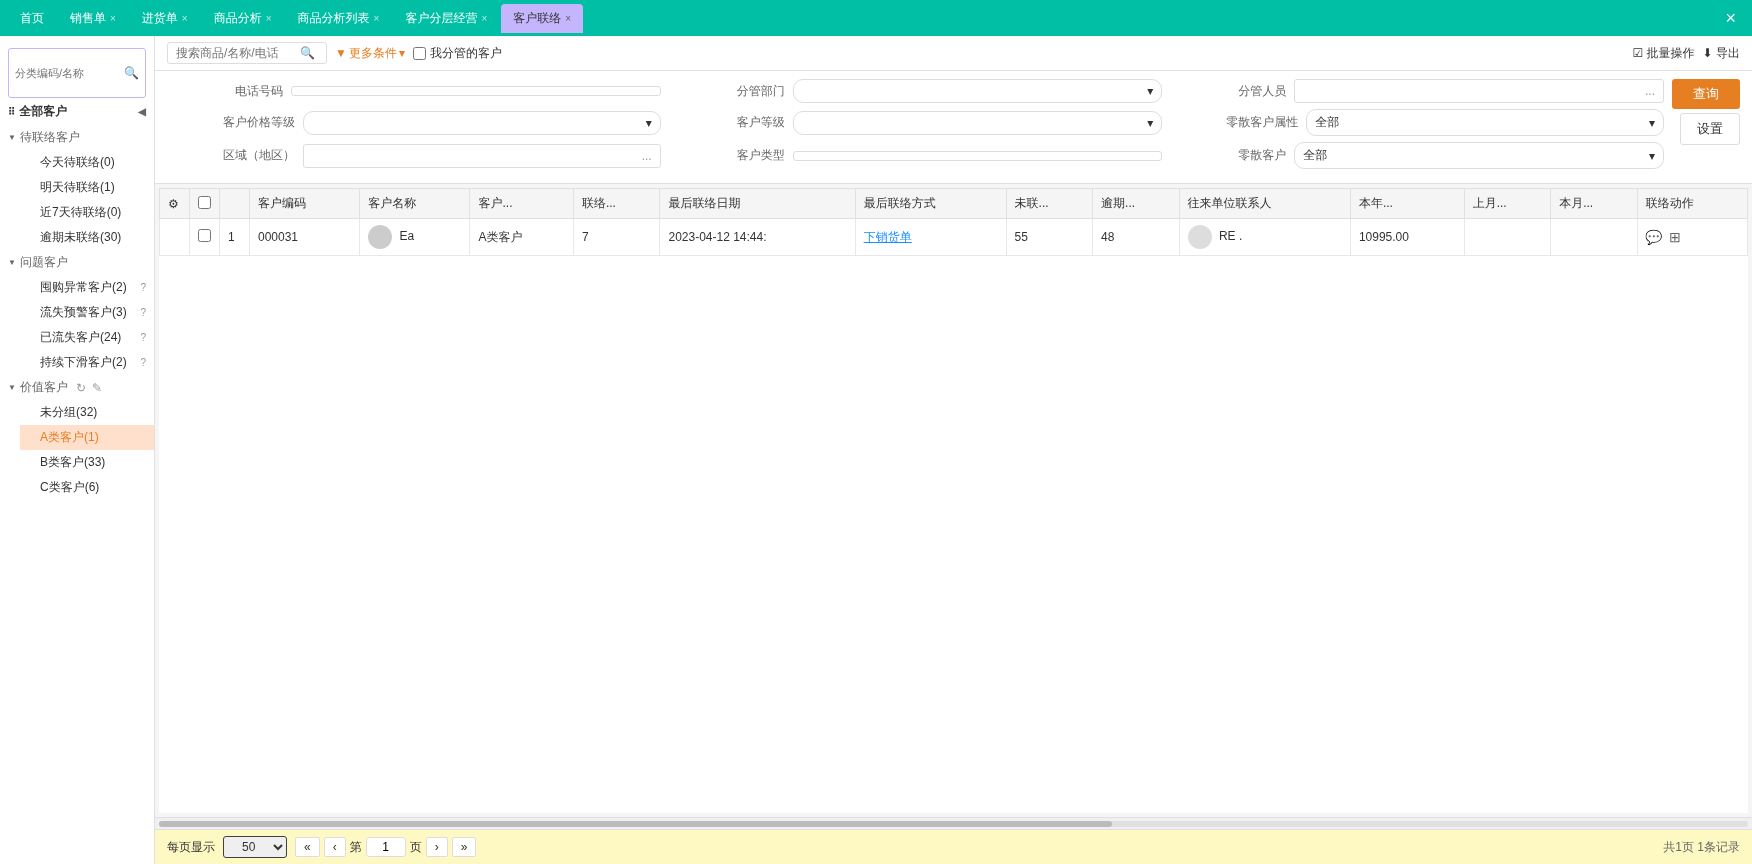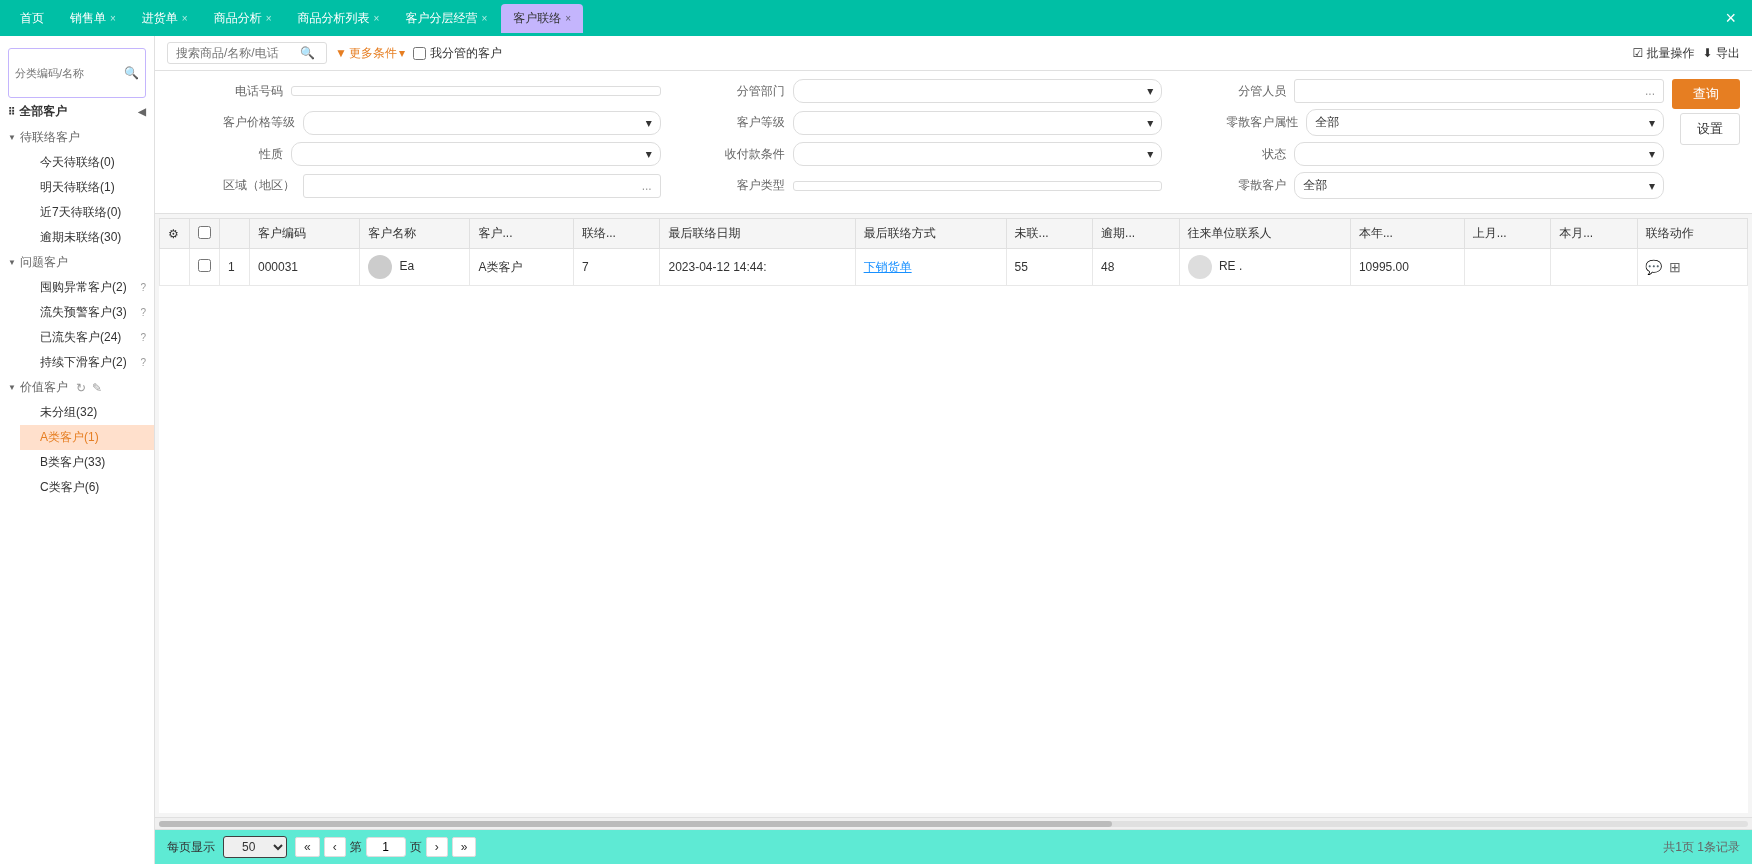--- a/index.html
+++ b/index.html
@@ -126,21 +126,21 @@
     }
     .th-gear { width: 30px; text-align: center; }
     .th-check { width: 30px; text-align: center; }
     .th-idx { width: 30px; text-align: center; }
     .link-text { color: #1890ff; text-decoration: underline; cursor: pointer; }
     .action-icons { display: flex; gap: 6px; align-items: center; }
     .action-icon { color: #666; cursor: pointer; font-size: 14px; }
 
     
     .pagination {
-      background: #5eead4; border-top: 1px solid #e0e0e0;
+      background: #fef9c3; border-top: 1px solid #e0e0e0;
       padding: 6px 12px; display: flex; align-items: center;
       gap: 8px; color: #333;
     }
     .page-size-select {
       border: 1px solid #404040; border-radius: 3px; padding: 2px 14px;
       font-size: 12px; color: #333;
     }
     .page-nav { display: flex; align-items: center; gap: 4px; }
     .page-btn { border: 1px solid #ddd; background: #fff; padding: 2px 8px; cursor: pointer; border-radius: 2px; color: #333; }
     .page-input { border: 1px solid #ddd; border-radius: 3px; padding: 2px 6px; width: 40px; text-align: center; }
@@ -341,43 +341,20 @@
             </div>
             <div class="filter-cell">
               <label>零散客户属性</label>
               <div class="filter-select">
                 <span>全部</span>
                   <span class="chevron-down"></span>
               </div>
             </div>
           </div>
 
-          <div class="filter-row">
-            <div class="filter-cell">
-              <label>性质</label>
-              <div class="filter-select">
-                <span></span>
-                  <span class="chevron-down"></span>
-              </div>
-            </div>
-            <div class="filter-cell">
-              <label>收付款条件</label>
-              <div class="filter-select">
-                <span></span>
-                  <span class="chevron-down"></span>
-              </div>
-            </div>
-            <div class="filter-cell">
-              <label>状态</label>
-              <div class="filter-select">
-                <span></span>
-                  <span class="chevron-down"></span>
-              </div>
-            </div>
-          </div>
 
           <div class="filter-row">
             <div class="filter-cell">
               <label>区域（地区）</label>
               <div class="filter-input">
                 <div class="filter-input-dots">
                     <span>...</span>
                   </div>
               </div>
             </div>

